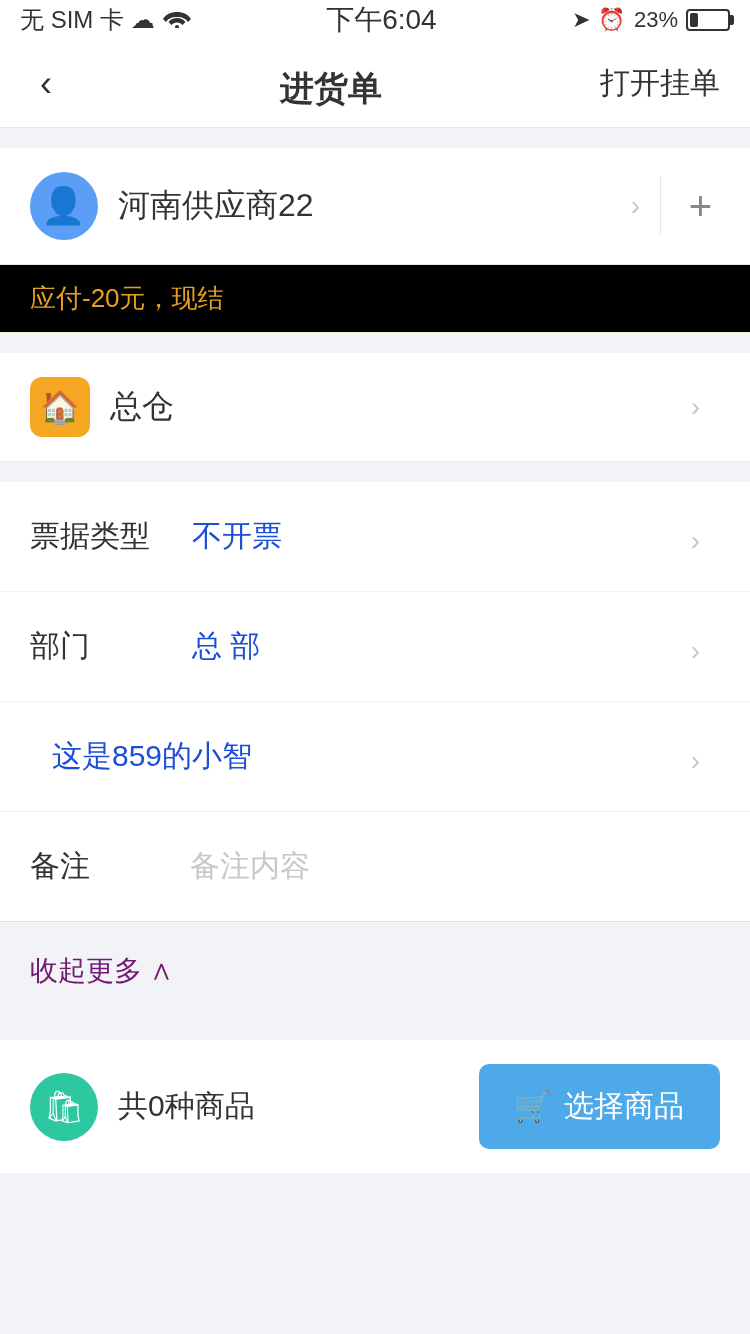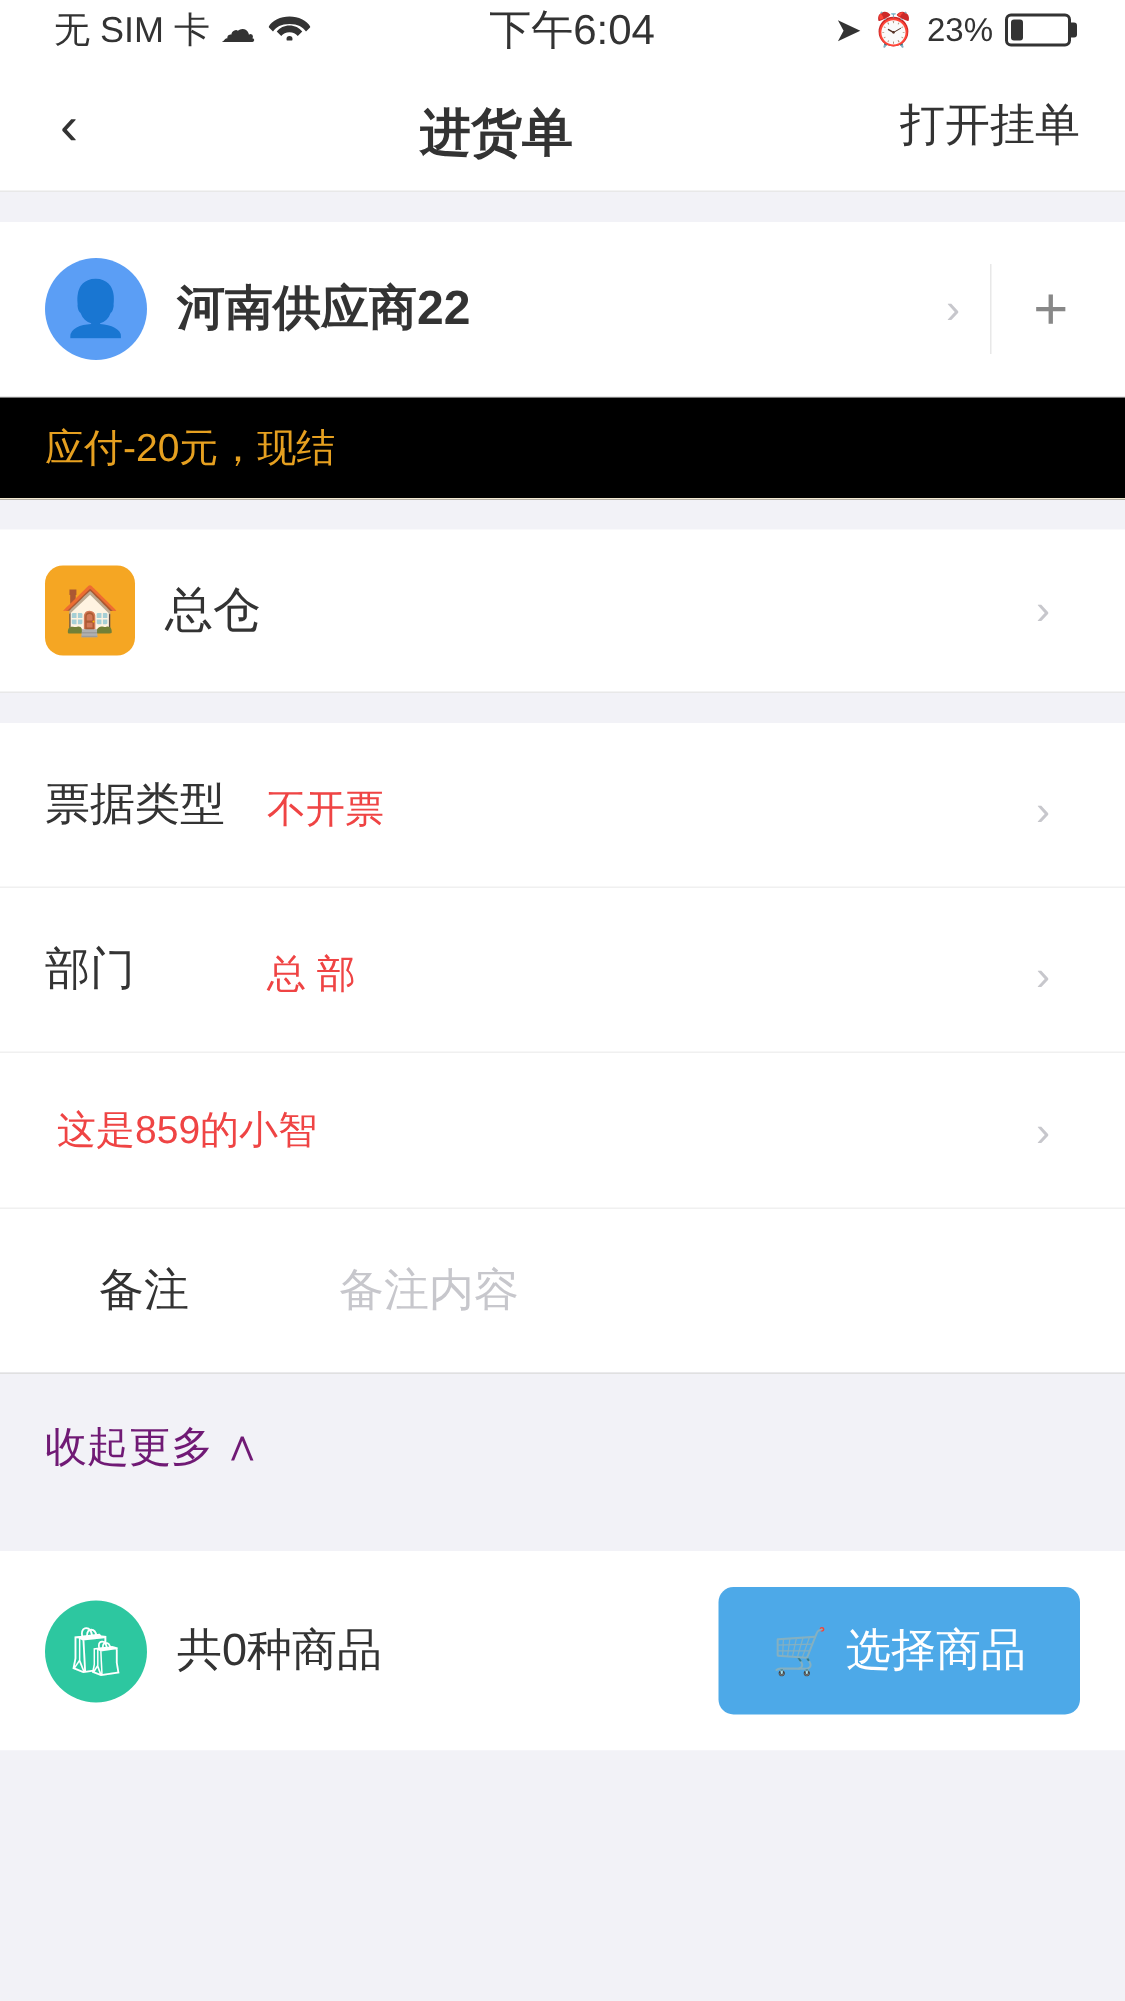--- a/index.html
+++ b/index.html
@@ -15,21 +15,21 @@
     }
 
     
     .status-bar {
       width: 750px;
       height: 40px;
       background: #fff;
       display: flex;
       align-items: center;
       justify-content: space-between;
-      padding: 0 36px;
+      padding: 0 20px;
       font-size: 24px;
       color: #333;
     }
     .status-left {
       display: flex;
       align-items: center;
       gap: 8px;
     }
     .status-center {
       font-size: 28px;
@@ -126,21 +126,20 @@
       display: flex;
       align-items: center;
       justify-content: center;
       margin-right: 20px;
       flex-shrink: 0;
     }
     .supplier-name {
       flex: 1;
       font-size: 32px;
       color: #333;
-      font-weight: bold;
     }
     .chevron {
       color: #c7c7cc;
       font-size: 28px;
       margin-right: 20px;
     }
     .add-btn {
       width: 60px;
       height: 60px;
       display: flex;
@@ -195,33 +194,32 @@
     }
     .form-row {
       display: flex;
       align-items: flex-end;
       padding: 34px 30px;
       border-bottom: 1px solid #f0f0f0;
       min-height: 100px;
     }
     .form-row:last-child {
       border-bottom: none;
-      margin-left: 36px;
     }
     .form-label {
       font-size: 30px;
       color: #333;
       width: 140px;
       flex-shrink: 0;
     }
     .form-value {
       flex: 1;
-      font-size: 26px;
-      color: #ef4444;
-      margin-left: 8px;
+      font-size: 30px;
+      color: #1d4ed8;
+      margin-left: 22px;
     }
     .form-placeholder {
       flex: 1;
       font-size: 30px;
       color: #c7c7cc;
       margin-left: 20px;
     }
 
     
     .collapse-bar {

